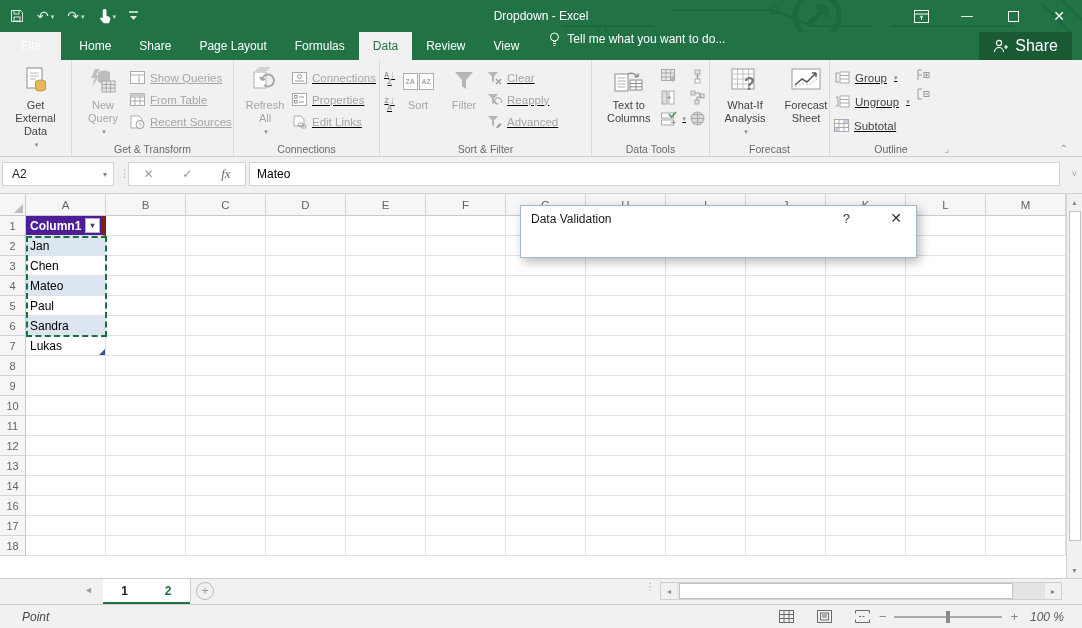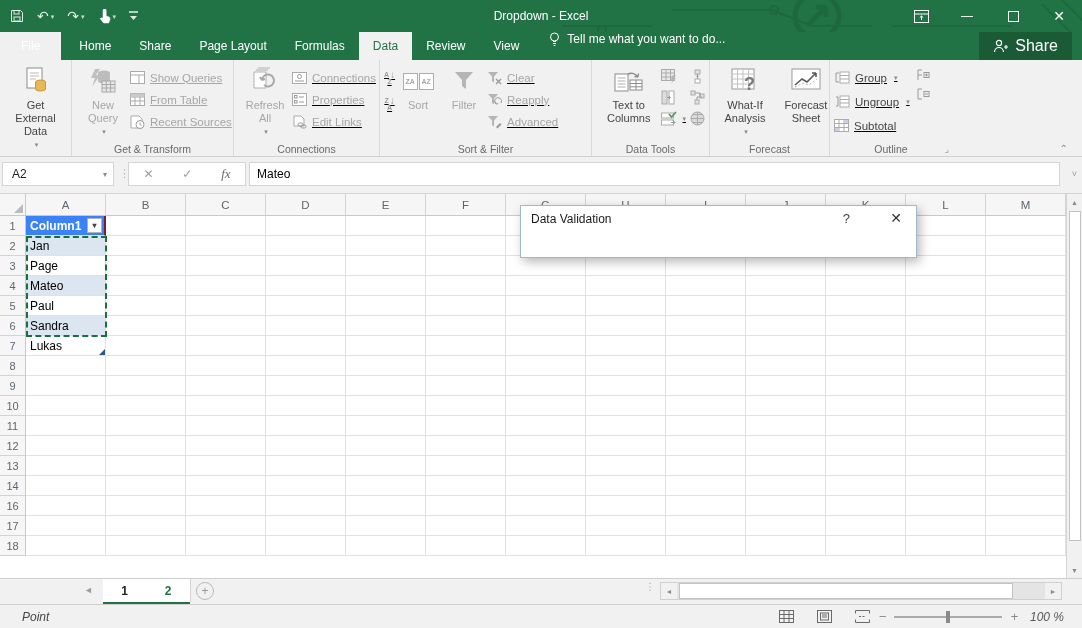--- a/index.html
+++ b/index.html
@@ -64,21 +64,21 @@
   .colheads{position:absolute;left:26px;top:0;display:flex;}
   .colh{width:80px;height:22px;box-sizing:border-box;background:#f6f6f6;border-right:1px solid #d0d4d8;
         border-bottom:1px solid #c6cace;color:#5d6670;font-size:11.5px;display:flex;align-items:center;justify-content:center;}
   .gridbody{position:absolute;left:0;top:22px;}
   .grow{display:flex;}
   .rowh{width:26px;height:20px;box-sizing:border-box;background:#f6f6f6;border-right:1px solid #c6cace;
         border-bottom:1px solid #d0d4d8;color:#5d6670;font-size:11px;display:flex;align-items:center;justify-content:center;}
   .cell{position:relative;width:80px;height:20px;box-sizing:border-box;background:#fff;border-right:1px solid #dfe2e5;
         border-bottom:1px solid #dfe2e5;font-size:12px;color:#000;display:flex;align-items:center;padding:0 0 0 4px;overflow:hidden;}
   .cell.band{background:#dce6f1;}
-  .cell.thead{background:#3b82f6;color:#fff;font-weight:bold;border-right:2px solid #7f1d1d;}
+  .cell.thead{background:#4c1d95;color:#fff;font-weight:bold;border-right:4px solid #7f1d1d;}
   .fbtn{position:absolute;right:2px;top:2px;width:15px;height:15px;background:#fff;border:1px solid #aeb4ba;
         box-sizing:border-box;color:#444;font-size:8px;display:flex;align-items:center;justify-content:center;}
   .cell.lukas:after{content:"";position:absolute;right:0;bottom:0;border-left:6px solid transparent;border-bottom:6px solid #2f5496;}
   .ants{position:absolute;left:26px;top:236px;width:81px;height:101px;border:2px dashed #17703f;box-sizing:border-box;z-index:8;pointer-events:none;}
   
   .vscroll{position:absolute;right:0;top:194px;width:16px;height:384px;background:#f1f1f1;border-left:1px solid #d4d4d4;box-sizing:border-box;}
   .vscroll .sarrow{height:16px;display:flex;align-items:center;justify-content:center;color:#8a8a8a;font-size:7px;}
   .vthumb{position:absolute;left:2px;right:1px;top:17px;height:330px;background:#fff;border:1px solid #c3c3c3;box-sizing:border-box;}
   .vdown{position:absolute;bottom:0;left:0;right:0;}
   
@@ -565,21 +565,21 @@
           <div class="cell"></div>
           <div class="cell"></div>
           <div class="cell"></div>
           <div class="cell"></div>
           <div class="cell"></div>
           <div class="cell"></div>
           <div class="cell"></div>
         </div>
         <div class="grow">
           <div class="rowh">3</div>
-          <div class="cell">Page</div>
+          <div class="cell">Chen</div>
           <div class="cell"></div>
           <div class="cell"></div>
           <div class="cell"></div>
           <div class="cell"></div>
           <div class="cell"></div>
           <div class="cell"></div>
           <div class="cell"></div>
           <div class="cell"></div>
           <div class="cell"></div>
           <div class="cell"></div>

